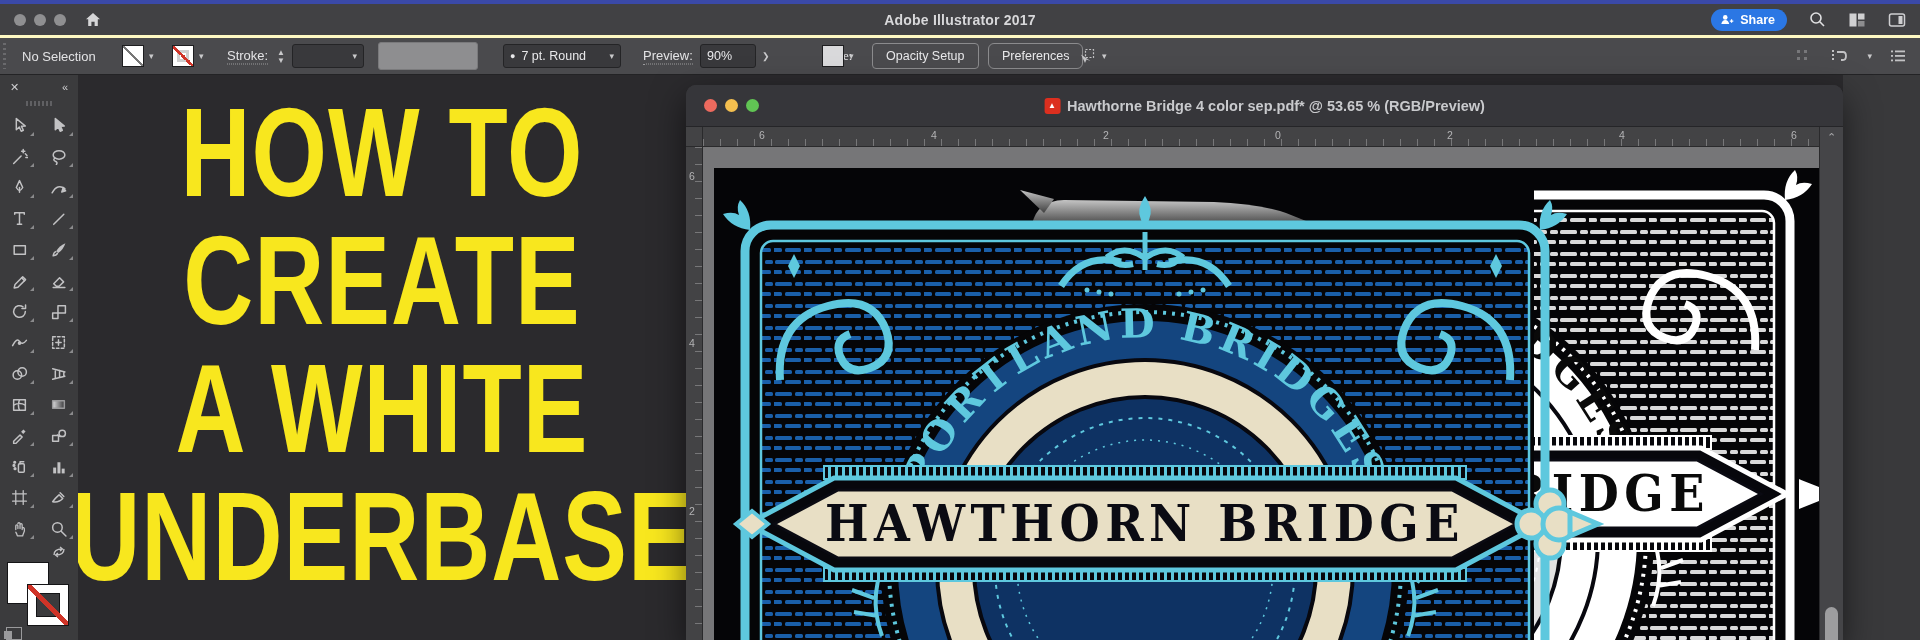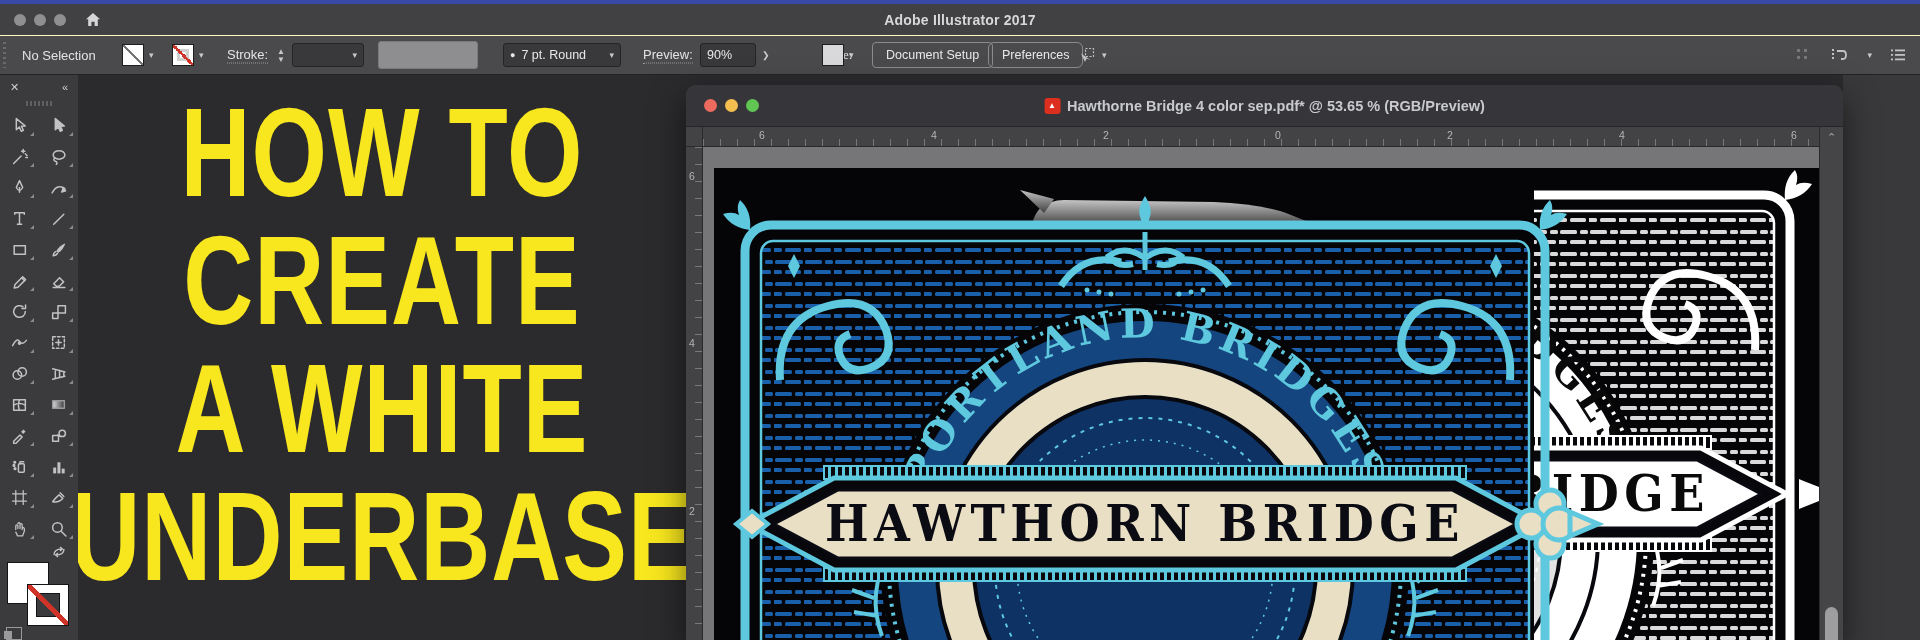--- a/index.html
+++ b/index.html
@@ -12,21 +12,21 @@
   .traffic-app{display:flex;gap:8px;margin-left:14px;}
   .traffic-app span{width:12px;height:12px;border-radius:50%;background:#8f8f91;display:block;}
   .home-btn{margin-left:18px;display:flex;align-items:center;}
   .app-title{position:absolute;left:50%;top:50%;transform:translate(-50%,-50%);
              color:#d8d8da;font-size:14px;font-weight:700;letter-spacing:.2px;}
   .menu-right{position:absolute;right:14px;top:0;height:31px;display:flex;align-items:center;gap:22px;}
   .share-pill{display:flex;align-items:center;gap:6px;background:#2b77e4;color:#fff;
               height:22px;border-radius:12px;padding:0 12px 0 9px;font-size:12.5px;font-weight:700;}
   
   .control-bar{position:absolute;left:0;top:35px;width:1920px;height:40px;background:#4a4a4d;
-               border-top:1px solid #fef9c3;border-bottom:1px solid #232325;box-sizing:border-box;}
+               border-top:3px solid #fef9c3;border-bottom:1px solid #232325;box-sizing:border-box;}
   .cb{position:absolute;top:50%;transform:translateY(-50%);}
   .cb-label{color:#e3e3e5;font-size:13px;}
   .cb-underline{border-bottom:1px dotted #9a9a9c;padding-bottom:1px;}
   .grip-v{left:3px;width:3px;height:26px;background-image:repeating-linear-gradient(#6a6a6d 0 2px,transparent 2px 5px);}
   .swatch{width:22px;height:22px;background:#fff;border:1px solid #1e1e20;box-sizing:border-box;}
   .fill-diag{background:linear-gradient(to top right,transparent 46%,#777 46%,#777 54%,transparent 54%),#fff;}
   .stroke-sw{position:relative;background:#fff;}
   .stroke-sw::before{content:"";position:absolute;inset:4px;border:3px solid #cfcfcf;background:#fff;}
   .stroke-sw::after{content:"";position:absolute;inset:0;
        background:linear-gradient(to top right,transparent 45%,#d03428 45%,#d03428 55%,transparent 55%);}
@@ -121,20 +121,43 @@
     <span></span>
     <span></span>
     <span></span>
   </div>
   <div class="home-btn">
     <svg width="18" height="18" viewBox="0 0 18 18">
       <path d="M9 2 16 8.2 H13.8 V15 H10.6 V10.8 H7.4 V15 H4.2 V8.2 H2 Z" fill="#d6d6d8" stroke="none"></path>
     </svg>
   </div>
   <div class="app-title">Adobe Illustrator 2017</div>
+  <div class="menu-right">
+    <div class="share-pill">
+      <svg width="14" height="14" viewBox="0 0 16 16">
+        <circle cx="6" cy="5" r="2.6" fill="#fff"></circle>
+        <path d="M1.5 12.5q1-4.5 4.5-4.5t4.5 4.5z" fill="#fff"></path>
+        <path d="M11.2 9.2h4M13.2 7.2v4" stroke="#fff" stroke-width="1.4"></path>
+      </svg>
+      <span>Share</span>
+    </div>
+    <svg width="17" height="17" viewBox="0 0 17 17">
+      <circle cx="7" cy="7" r="5" fill="none" stroke="#e0e0e2" stroke-width="1.6"></circle>
+      <path d="M10.8 10.8 15 15" stroke="#e0e0e2" stroke-width="1.6"></path>
+    </svg>
+    <svg width="18" height="18" viewBox="0 0 18 18">
+      <rect x="1.5" y="2.5" width="7" height="13" fill="#cfcfd1"></rect>
+      <rect x="10" y="2.5" width="6.5" height="6" fill="#cfcfd1"></rect>
+      <rect x="10" y="10" width="6.5" height="5.5" fill="#8d8d8f"></rect>
+    </svg>
+    <svg width="18" height="18" viewBox="0 0 18 18">
+      <rect x="1.5" y="3" width="15" height="12" rx="2" fill="none" stroke="#cfcfd1" stroke-width="1.5"></rect>
+      <rect x="10.5" y="5" width="4" height="8" fill="#cfcfd1"></rect>
+    </svg>
+  </div>
 </div>
 
 <div class="control-bar">
   <div class="cb grip-v"></div>
   <div class="cb cb-label" style="left:22px;">No Selection</div>
   <div class="cb swatch fill-diag" style="left:122px;"></div>
   <div class="cb chev" style="left:149px;">▾</div>
   <div class="cb swatch stroke-sw" style="left:172px;"></div>
   <div class="cb chev" style="left:199px;">▾</div>
   <div class="cb cb-label cb-underline" style="left:227px;">Stroke:</div>
@@ -152,21 +175,21 @@
     <span class="chev">▾</span>
   </div>
   <div class="cb cb-label cb-underline" style="left:643px;">Preview:</div>
   <div class="cb field" style="left:700px;width:56px;">
       <span>90%</span>
     </div>
   <div class="cb chev" style="left:762px;">❯</div>
   <div class="cb cb-label" style="left:822px;font-family:Liberation Serif, serif;">Style:</div>
   <div class="cb swatch" style="left:822px;background:#d9d9db;"></div>
   <div class="cb chev" style="left:849px;">▾</div>
-  <button class="cb bar-btn" style="left:872px;">Document Setup</button>
+  <button class="cb bar-btn" style="left:872px;">Opacity Setup</button>
   <button class="cb bar-btn" style="left:988px;border-radius:6px;">Preferences</button>
   <svg class="cb" style="left:1078px;" width="18" height="18" viewBox="0 0 18 18">
     <rect x="7.5" y="2.5" width="8" height="8" fill="none" stroke="#c2c2c4" stroke-width="1.2" stroke-dasharray="2 1.6"></rect>
     <path d="M3 7.5 7 16l1.6-3.6L12.5 14z" fill="#c2c2c4"></path>
   </svg>
   <div class="cb chev" style="left:1102px;">▾</div>
   <div class="cb cb-icons" style="right:14px;">
     <svg width="16" height="16" viewBox="0 0 16 16">
       <rect x="2" y="2" width="3" height="3" fill="#77777a"></rect>
         <rect x="9" y="2" width="3" height="3" fill="#77777a"></rect>

